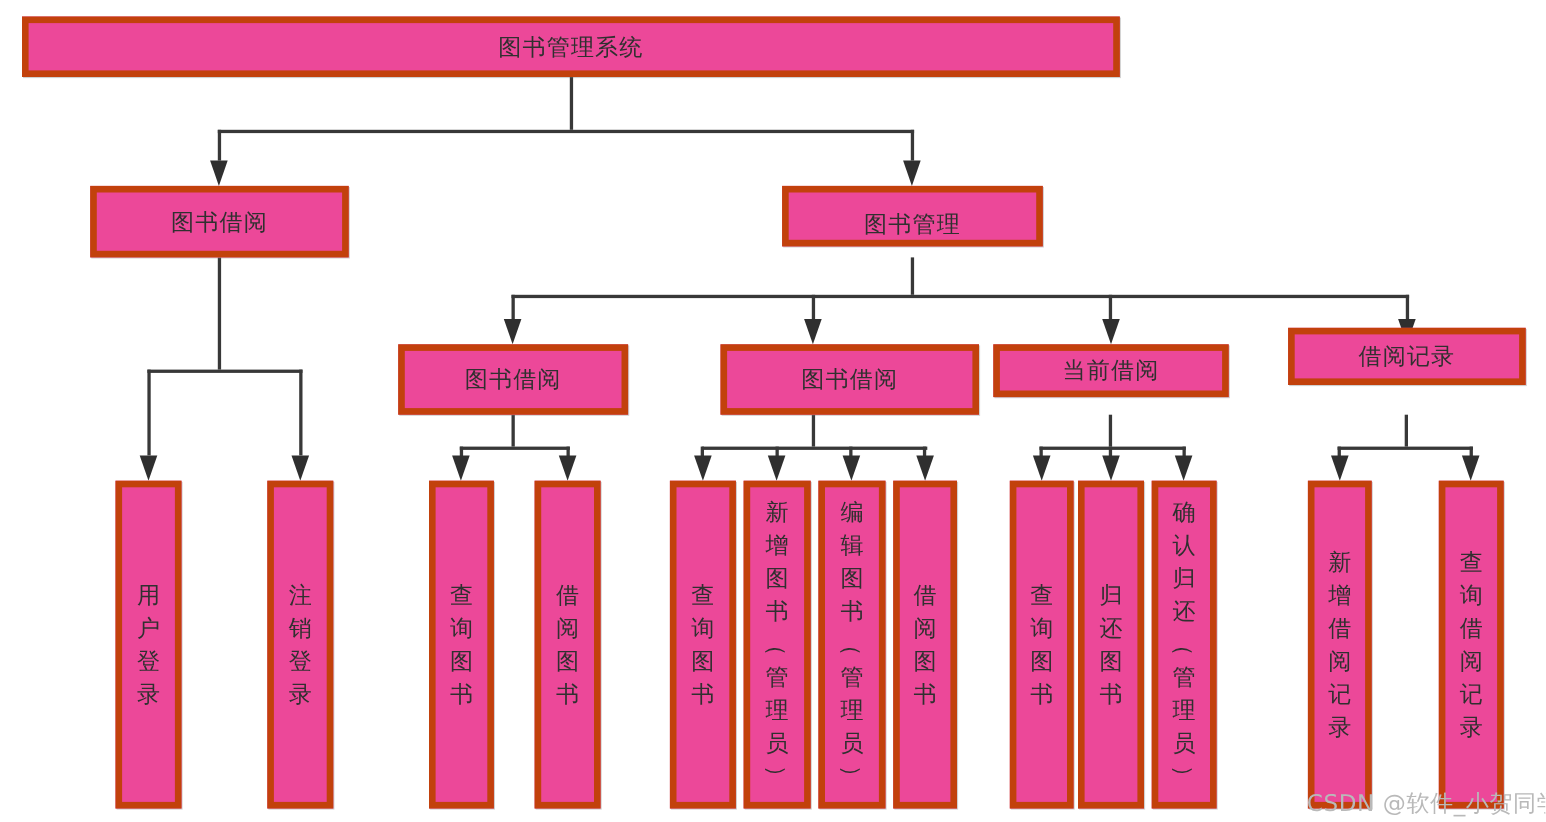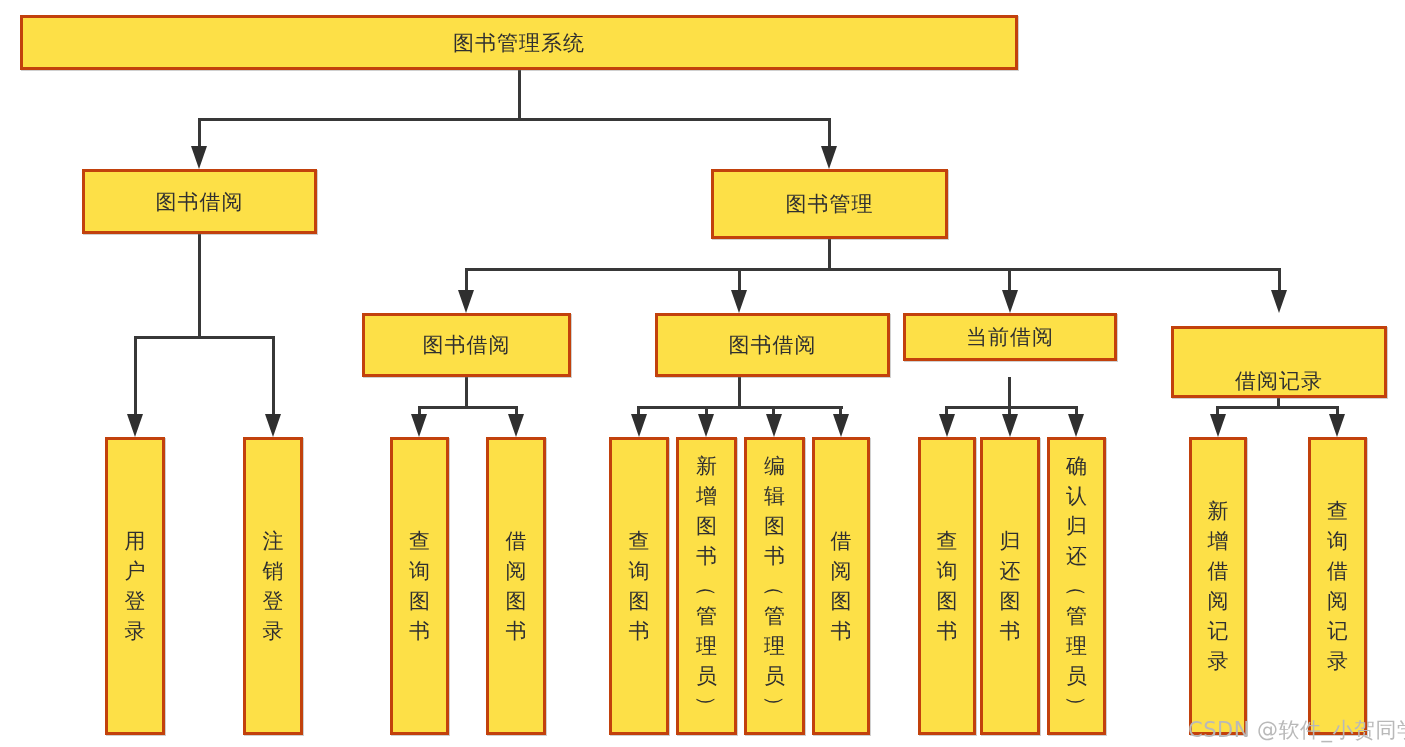--- a/index.html
+++ b/index.html
@@ -1,22 +1,22 @@
 <!DOCTYPE html>
 <html><head>
 <meta charset="utf-8">
 <style>
   html,body{margin:0;padding:0;background:#ffffff;}
   .canvas{
     position:relative;width:1405px;height:747px;background:#ffffff;overflow:hidden;
     font-family:"DejaVu Sans","Liberation Sans",sans-serif;color:#303030;
   }
   .box{
-    position:absolute;box-sizing:border-box;background:#fde047;
-    border:3px solid #c2410c;display:flex;align-items:center;justify-content:center;
+    position:absolute;box-sizing:border-box;background:#ec4899;
+    border:6px solid #c2410c;display:flex;align-items:center;justify-content:center;
     box-shadow:1px 1px 0 rgba(120,120,120,0.35);
   }
   .hbox{font-size:21px;letter-spacing:1px;}
   .vbox{top:437px;height:298px;}
   .v-text{display:flex;flex-direction:column;align-items:center;justify-content:center;width:100%;height:100%;}
   .v-text span{display:block;font-size:21px;line-height:30px;text-align:center;}
   .v-text span.rot{transform:rotate(90deg);}
   .hline,.vline{position:absolute;background:#383838;}
   .hline{height:3px;}
   .vline{width:3px;}
@@ -108,34 +108,34 @@
     <div class="arrow" style="left:1329px;top:414px;"></div>
   </div>
 
   <div class="box hbox" style="left:20px;top:15px;width:998px;height:55px;">
     <span>图书管理系统</span>
   </div>
 
   <div class="box hbox" style="left:82px;top:169px;width:235px;height:65px;">
     <span>图书借阅</span>
   </div>
-  <div class="box hbox" style="left:711px;top:169px;width:237px;height:70px;">
+  <div class="box hbox" style="left:711px;top:169px;width:237px;height:55px;align-items:flex-end;">
     <span>图书管理</span>
   </div>
 
   <div class="box hbox" style="left:362px;top:313px;width:209px;height:64px;">
     <span>图书借阅</span>
   </div>
   <div class="box hbox" style="left:634px;top:313px;width:235px;height:64px;margin-left:21px;">
     <span>图书借阅</span>
   </div>
   <div class="box hbox" style="left:903px;top:313px;width:214px;height:48px;">
     <span>当前借阅</span>
   </div>
-  <div class="box hbox" style="left:1171px;top:326px;width:216px;height:72px;align-items:flex-end;">
+  <div class="box hbox" style="left:1171px;top:298px;width:216px;height:52px;">
     <span>借阅记录</span>
   </div>
 
   <div class="box vbox" style="left:105px;width:60px;">
     <div class="v-text">
         <span>用</span>
         <span>户</span>
         <span>登</span>
         <span>录</span>
       </div>

